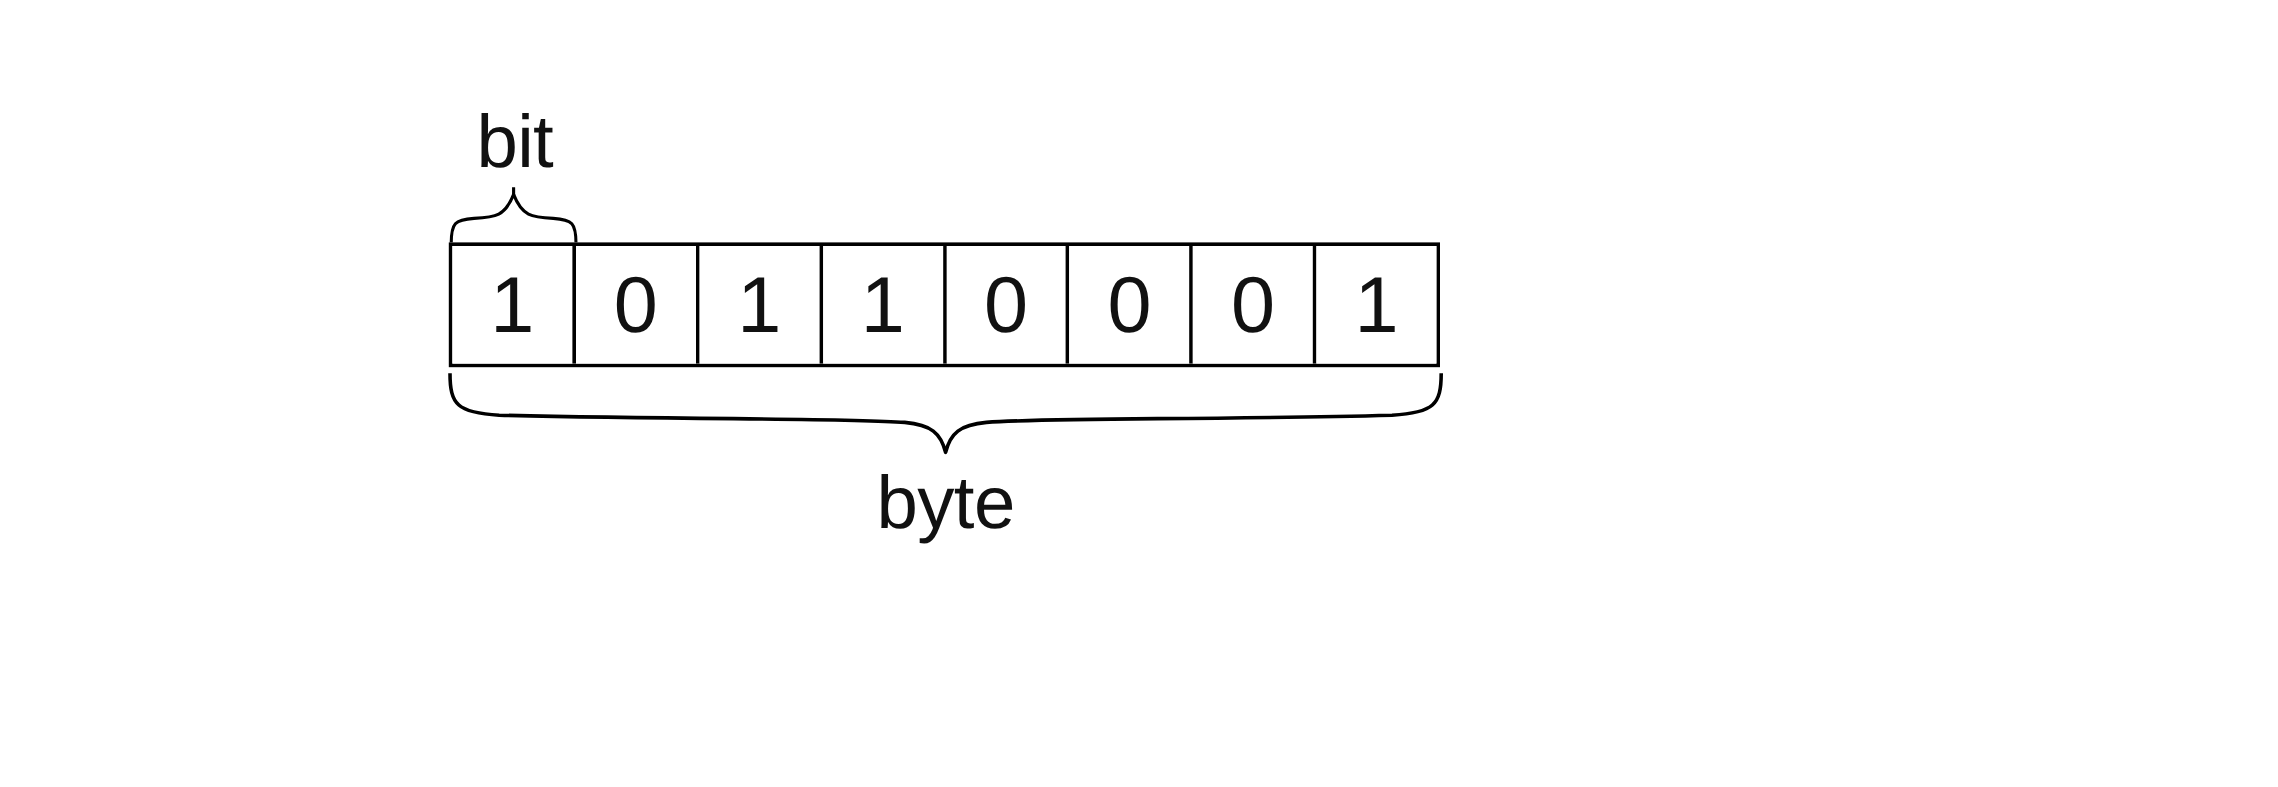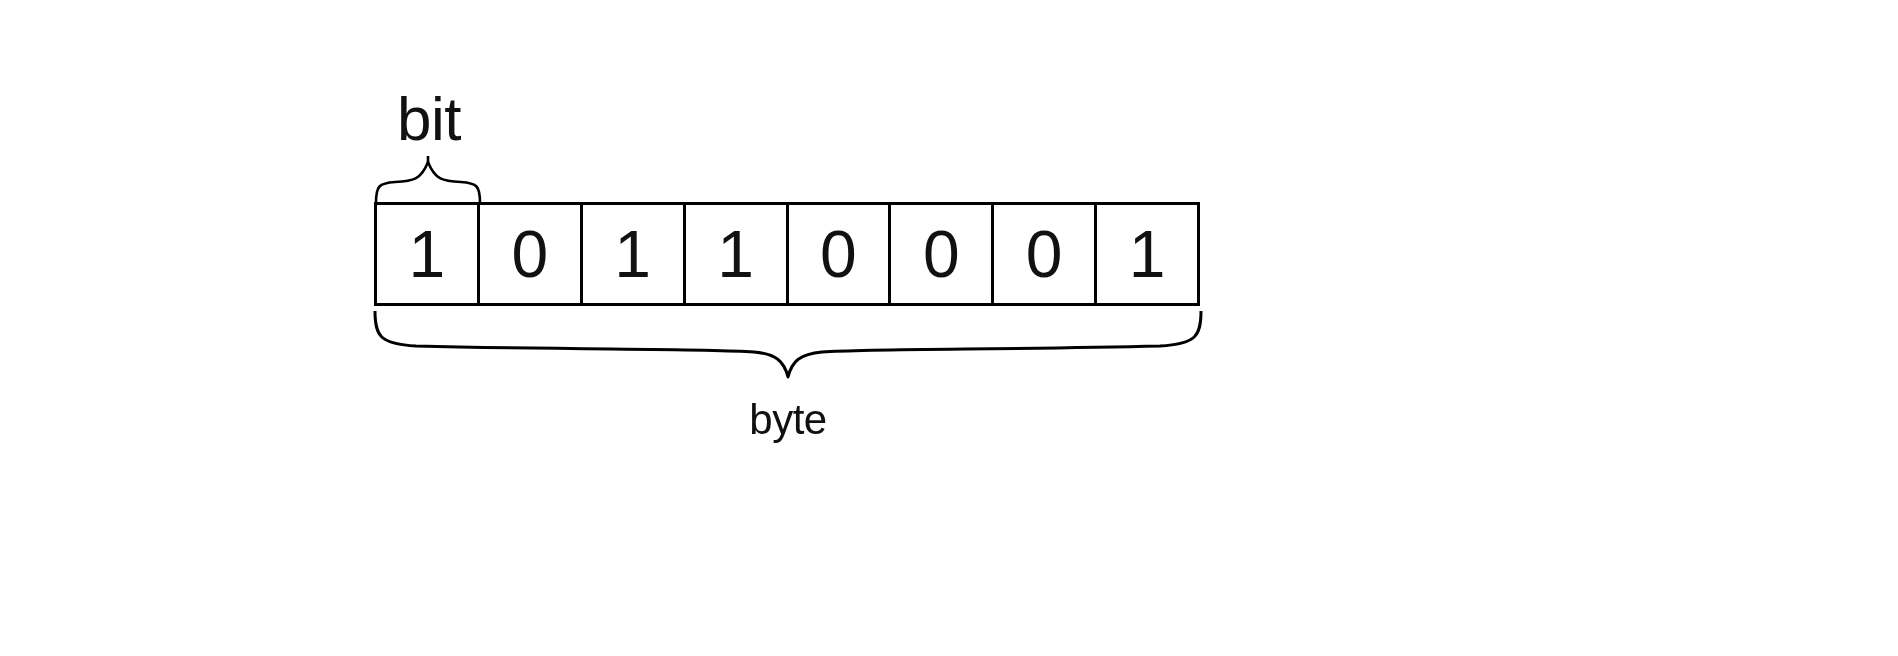--- a/index.html
+++ b/index.html
@@ -92,21 +92,21 @@
     height: 68px;
   }
 
   
   #byte-label {
     position: absolute;
     left: 588px;
     top: 368px;
     width: 400px;
     text-align: center;
-    font-size: 42px;
+    font-size: 62px;
     line-height: 72px;
     font-weight: 400;
     letter-spacing: -0.5px;
     color: #111111;
     white-space: nowrap;
   }
 
   
   #watermark {
     position: absolute;

